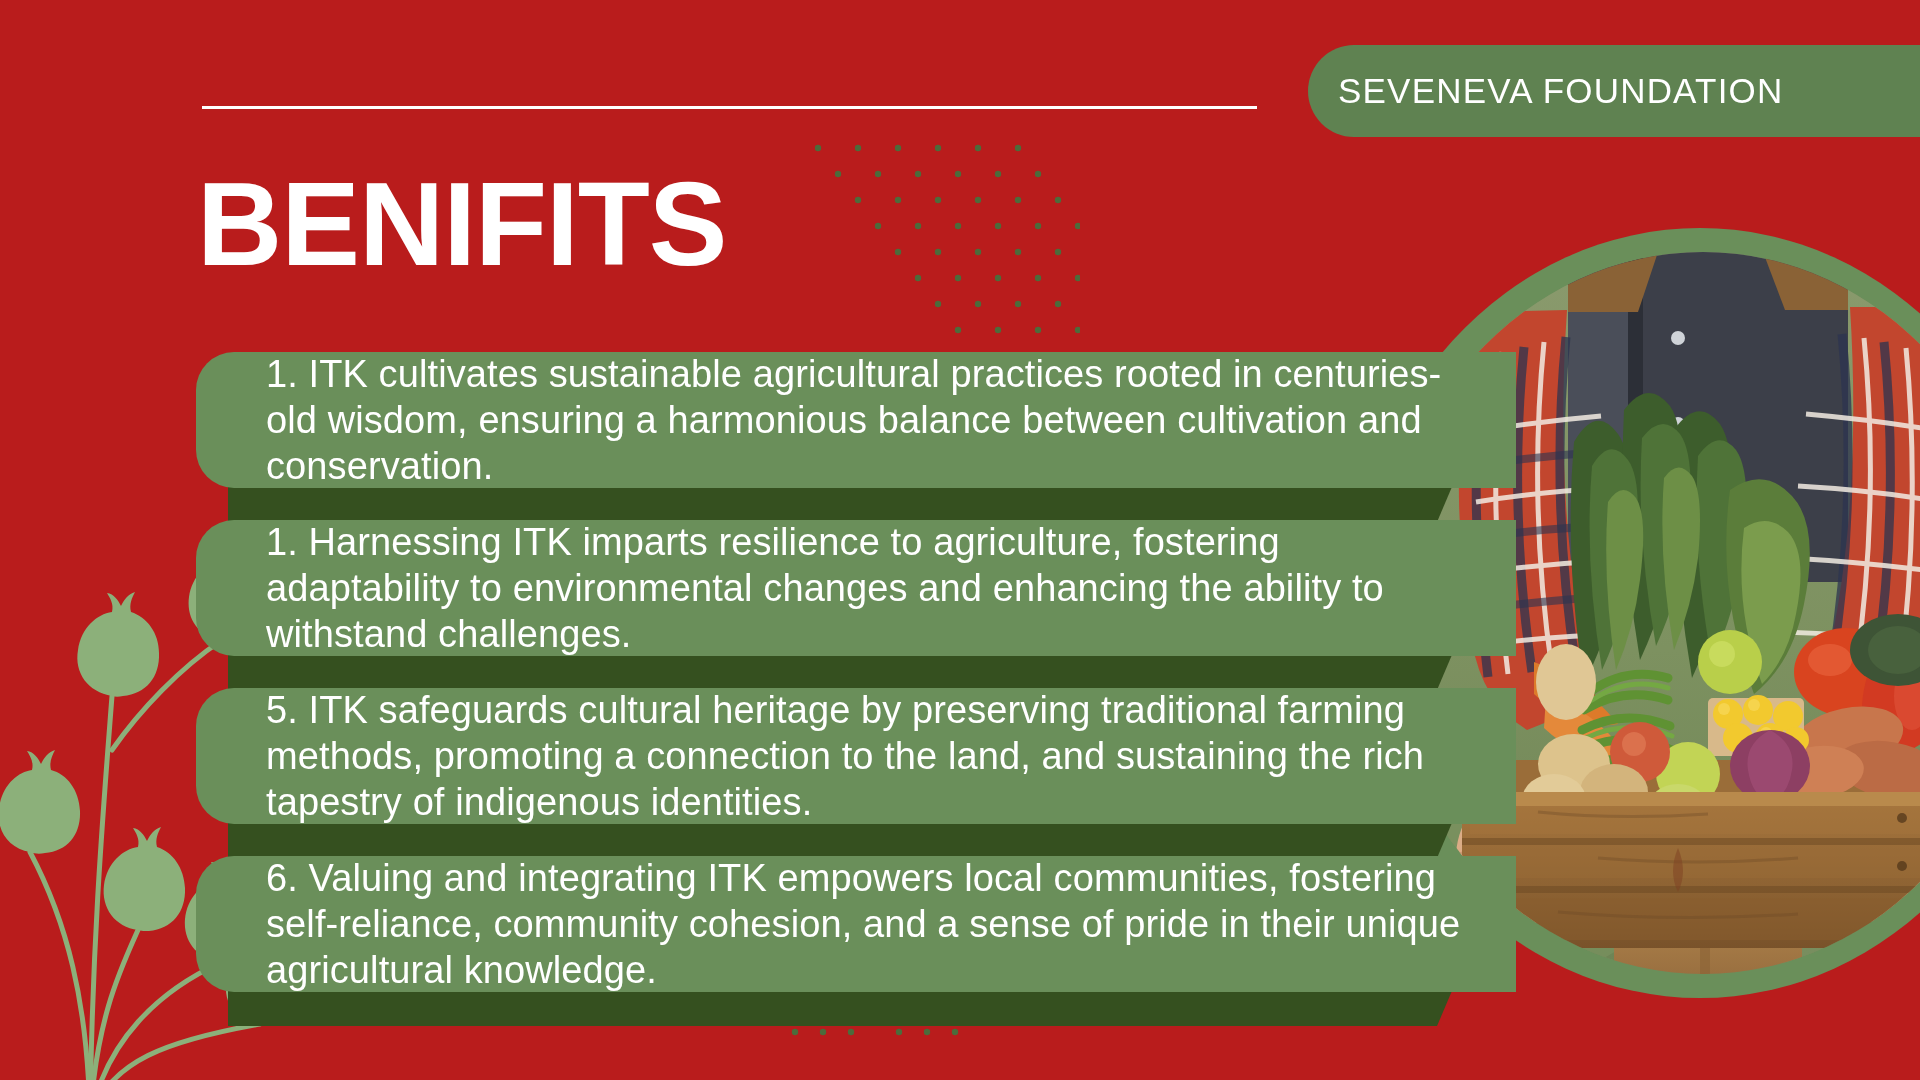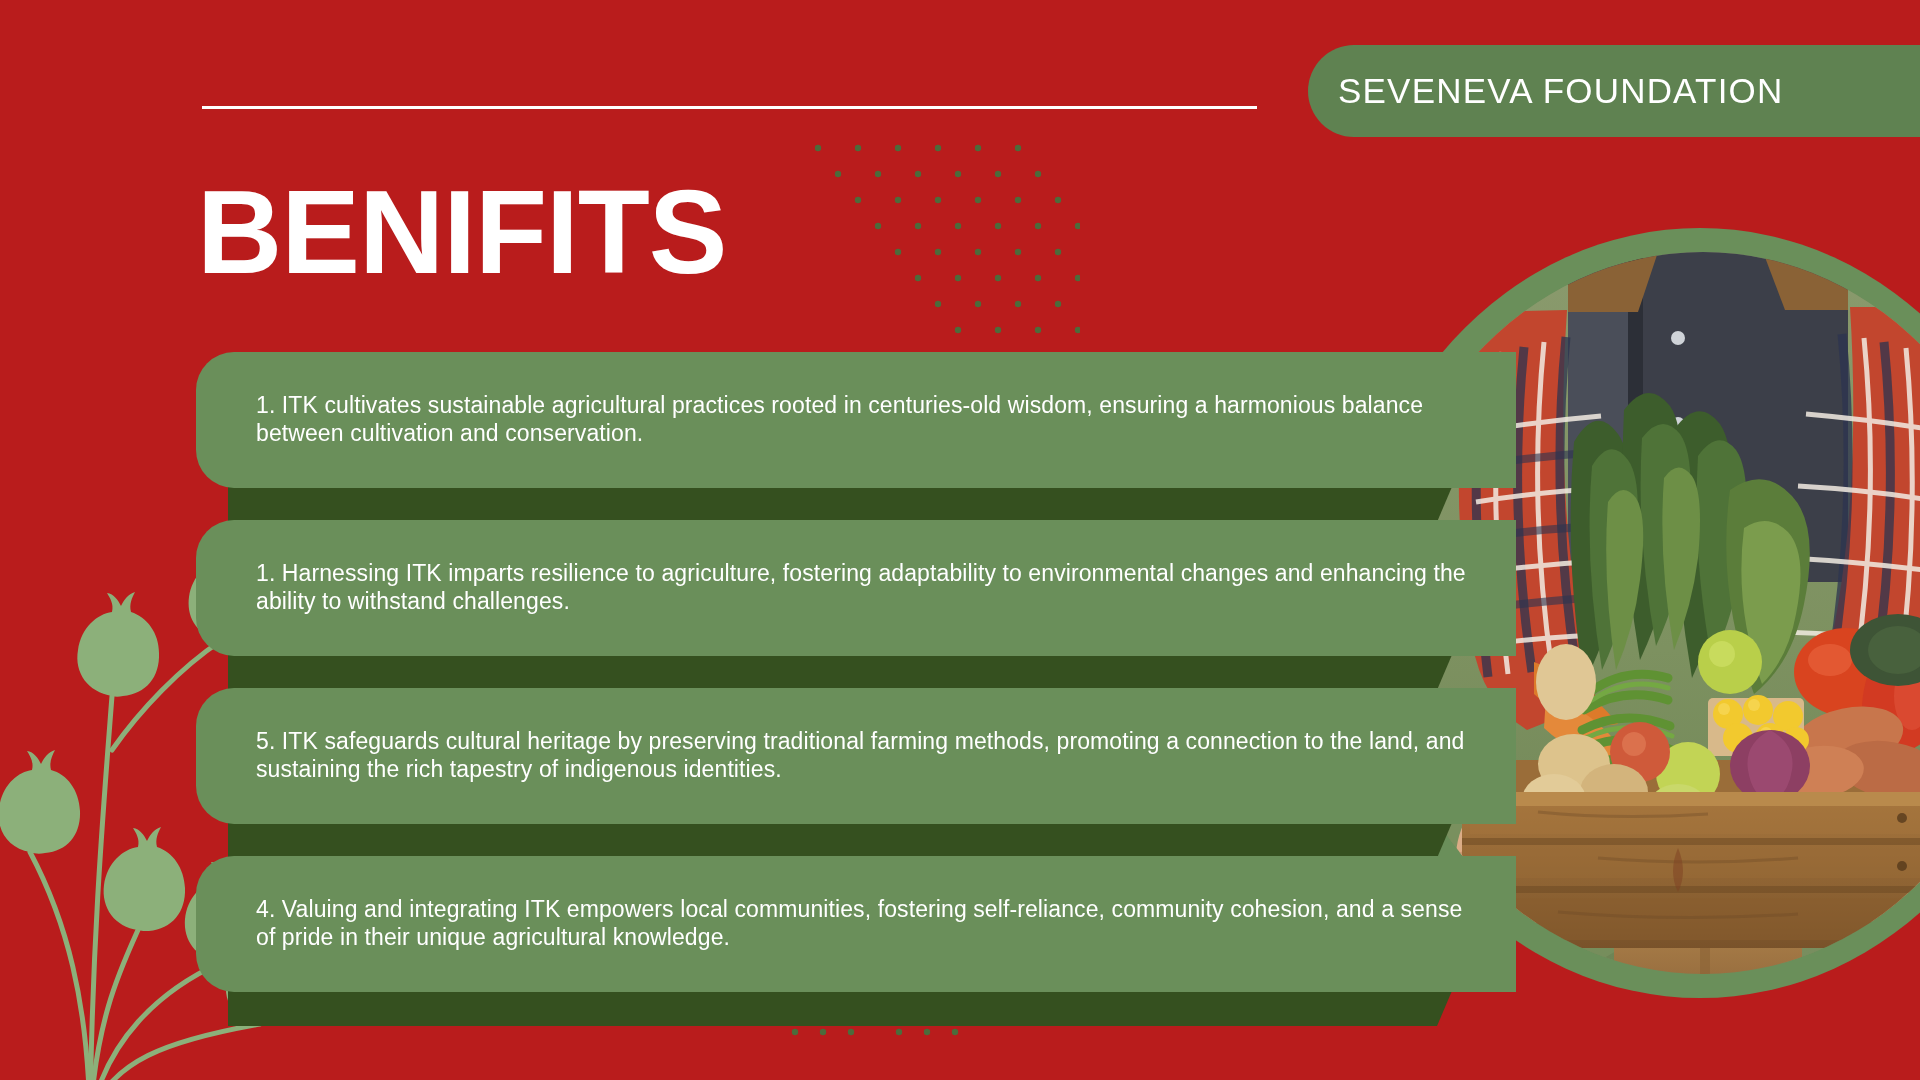--- a/index.html
+++ b/index.html
@@ -42,21 +42,21 @@
   .brand-badge .brand-text {
     color:#ffffff; font-size:35px; letter-spacing:1.2px;
     font-weight:400; white-space:nowrap;
   }
 
   
   .page-title {
     position:absolute; left:197px; top:165px;
     color:#ffffff;
     font-size:118px; font-weight:bold;
-    letter-spacing:-1px; line-height:1;margin-top:8px;
+    letter-spacing:-1px; line-height:1;
   }
 
   
   .photo-ring {
     position:absolute; left:1350px; top:228px;
     width:700px; height:770px;
     border-radius:50%;
     background:#6a8f5a;
   }
   .photo-circle {
@@ -80,23 +80,24 @@
   .card {
     position:absolute; left:0; top:0;
     width:1320px; height:136px;
     background:#6a8f5a;
     border-radius:38px 0 0 38px;
     display:flex; align-items:center;
     padding:0 40px 0 60px;
   }
   .card-text {
     color:#ffffff;
-    font-size:23px;
+    font-size:38px;
     line-height:1.215;
     letter-spacing:0.1px;
+    margin-left:10px;
   }
 
   .card-1 { left:196px; top:352px; }
   .card-2 { left:196px; top:520px; }
   .card-3 { left:196px; top:688px; }
   .card-4 { left:196px; top:856px; }
 </style>
 </head>
 <body>
 
@@ -401,19 +402,19 @@
     <div class="card-wrap card-3">
       <div class="card-shadow"></div>
       <div class="card">
         <p class="card-text">5. ITK safeguards cultural heritage by preserving traditional farming methods, promoting a connection to the land, and sustaining the rich tapestry of indigenous identities.</p>
       </div>
     </div>
 
     <div class="card-wrap card-4">
       <div class="card-shadow"></div>
       <div class="card">
-        <p class="card-text">4. Valuing and integrating ITK empowers local communities, fostering self-reliance, community cohesion, and a sense of pride in their unique agricultural knowledge.</p>
+        <p class="card-text">6. Valuing and integrating ITK empowers local communities, fostering self-reliance, community cohesion, and a sense of pride in their unique agricultural knowledge.</p>
       </div>
     </div>
 
   </div>
 
 </div>
 
 </body></html>

